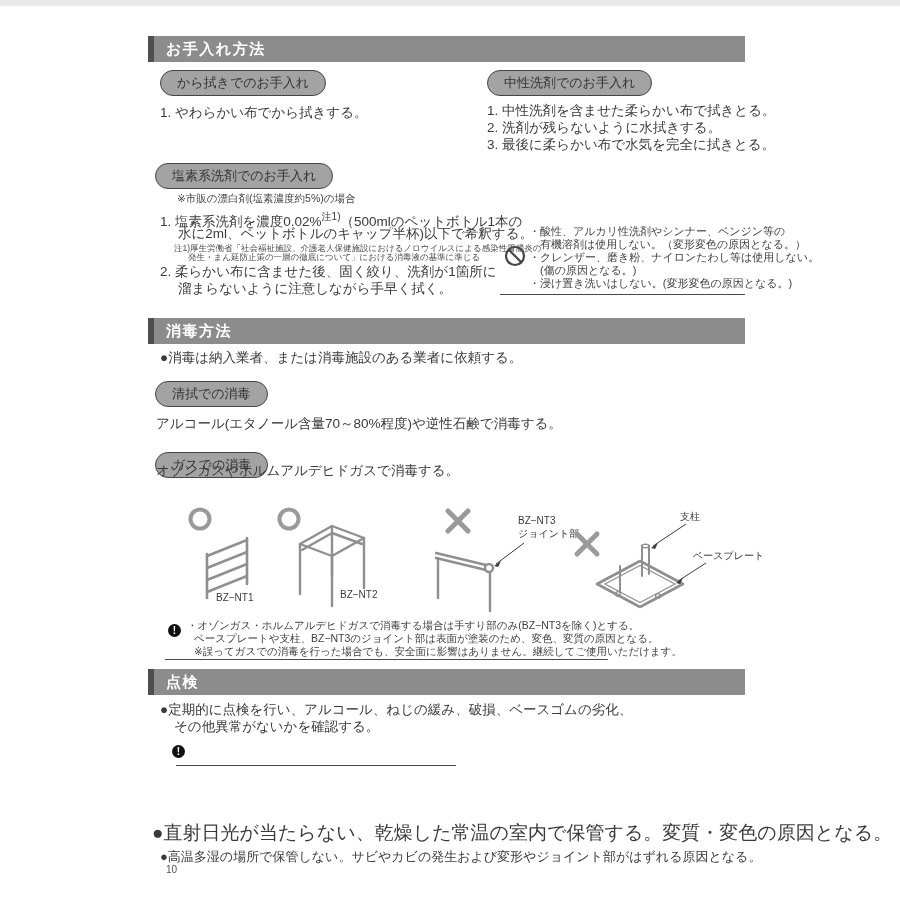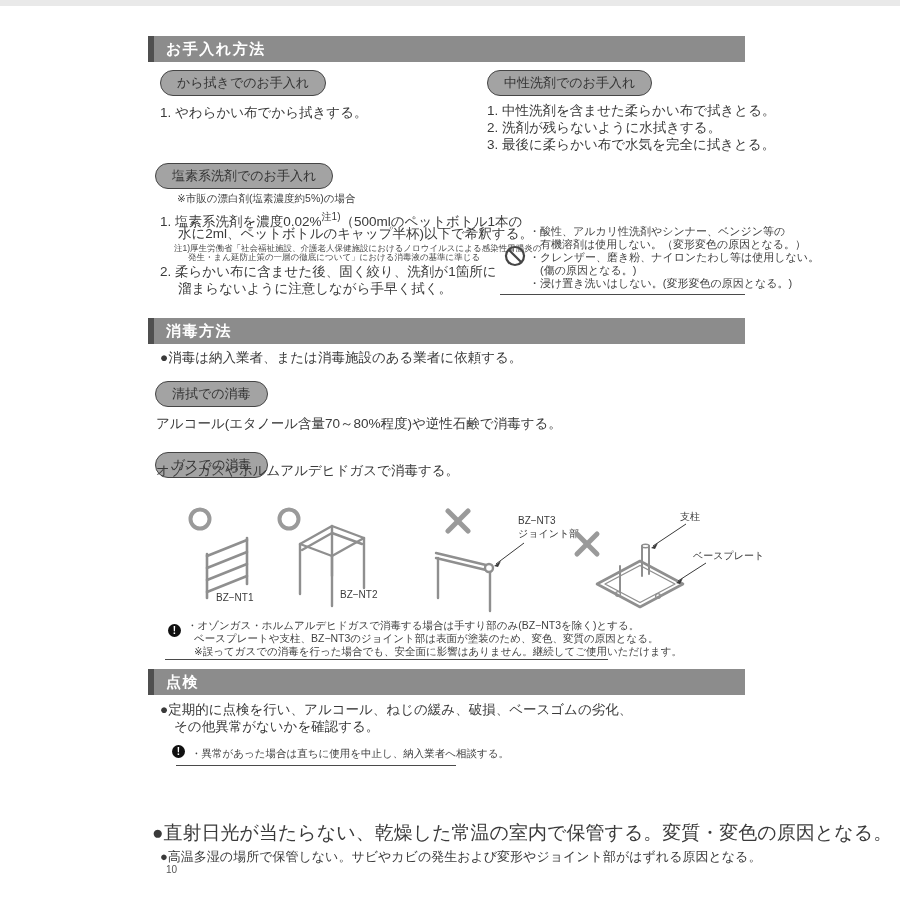--- a/index.html
+++ b/index.html
@@ -183,21 +183,20 @@
 
   <div class="bar" style="top:663px">
     <span>点検</span>
   </div>
   <div class="txt" style="left:160px;top:695px">●定期的に点検を行い、アルコール、ねじの緩み、破損、ベースゴムの劣化、</div>
   <div class="txt" style="left:174px;top:712px">その他異常がないかを確認する。</div>
 
   <div class="warn-icon" style="left:172px;top:739px">
     <span>!</span>
   </div>
-  <div class="txt-sm" style="left:191px;top:741px">・異常があった場合は直ちに使用を中止し、納入業者へ相談する。</div>
   <div class="rule" style="left:176px;top:759px;width:280px"></div>
 
   <div class="txt" style="left:152px;top:818px;font-size:19px">●直射日光が当たらない、乾燥した常温の室内で保管する。変質・変色の原因となる。</div>
   <div class="txt" style="left:160px;top:842px;font-size:13px">●高温多湿の場所で保管しない。サビやカビの発生および変形やジョイント部がはずれる原因となる。</div>
 
   <div class="pagenum" style="left:166px;top:858px">10</div>
 
 </div>
 
 </body></html>

